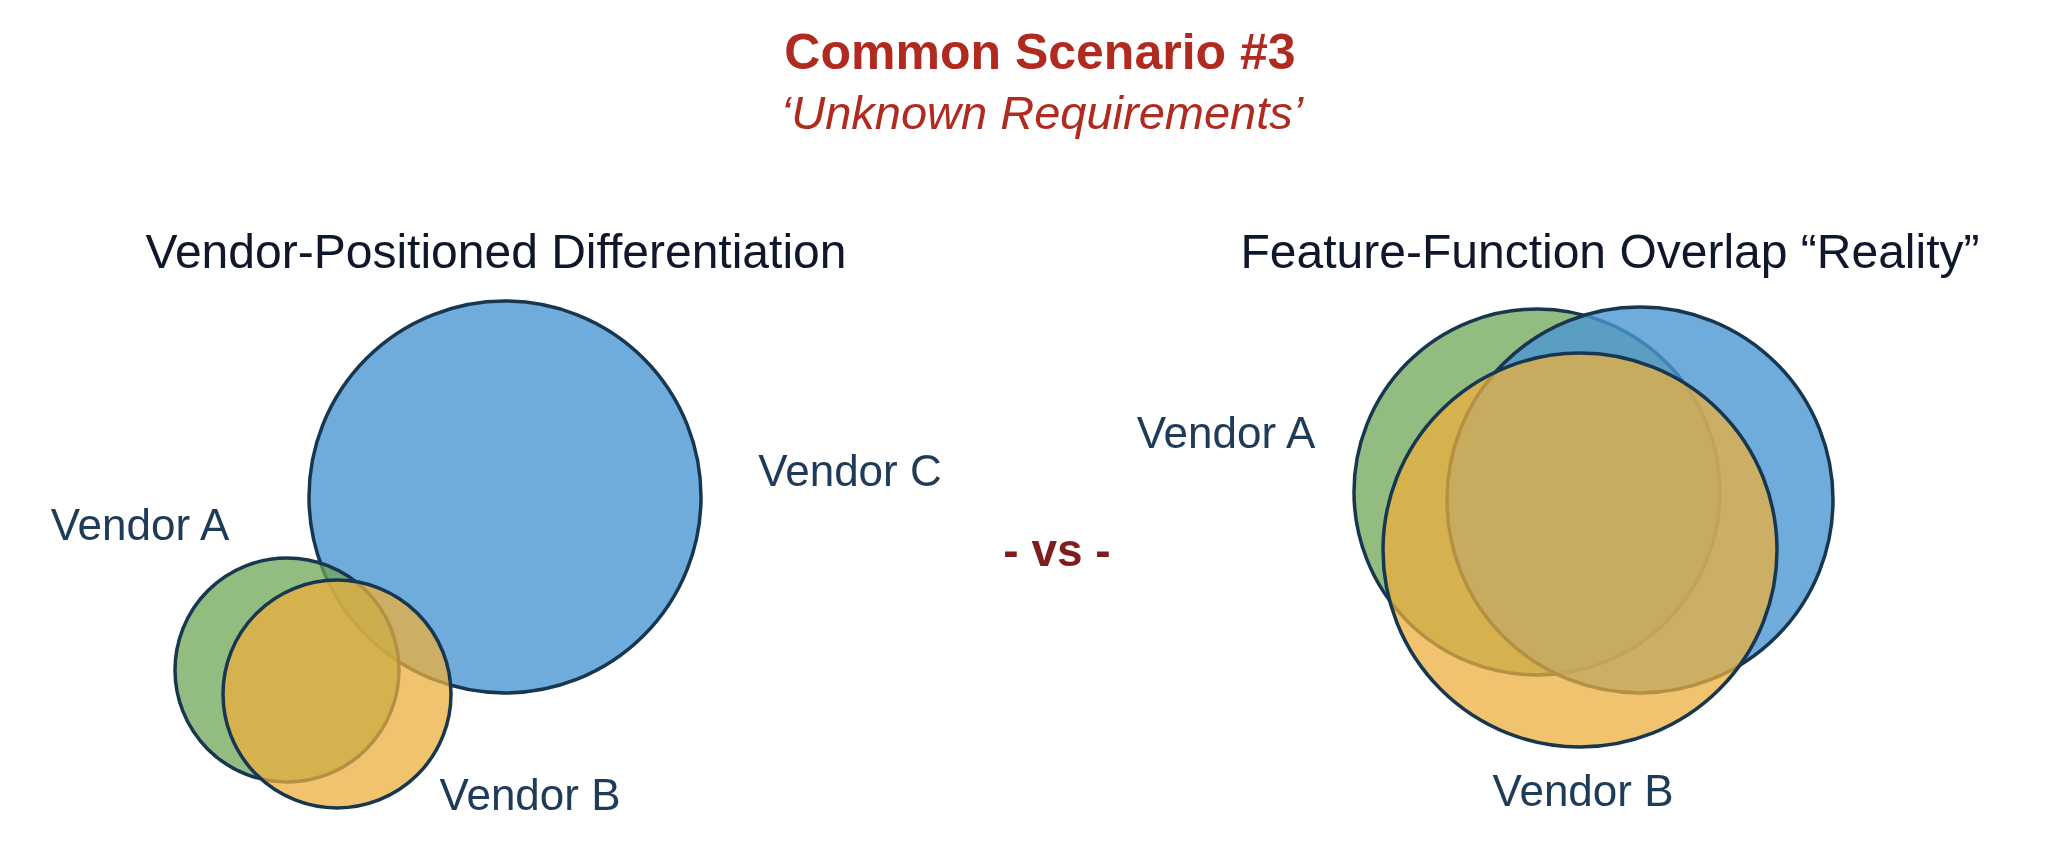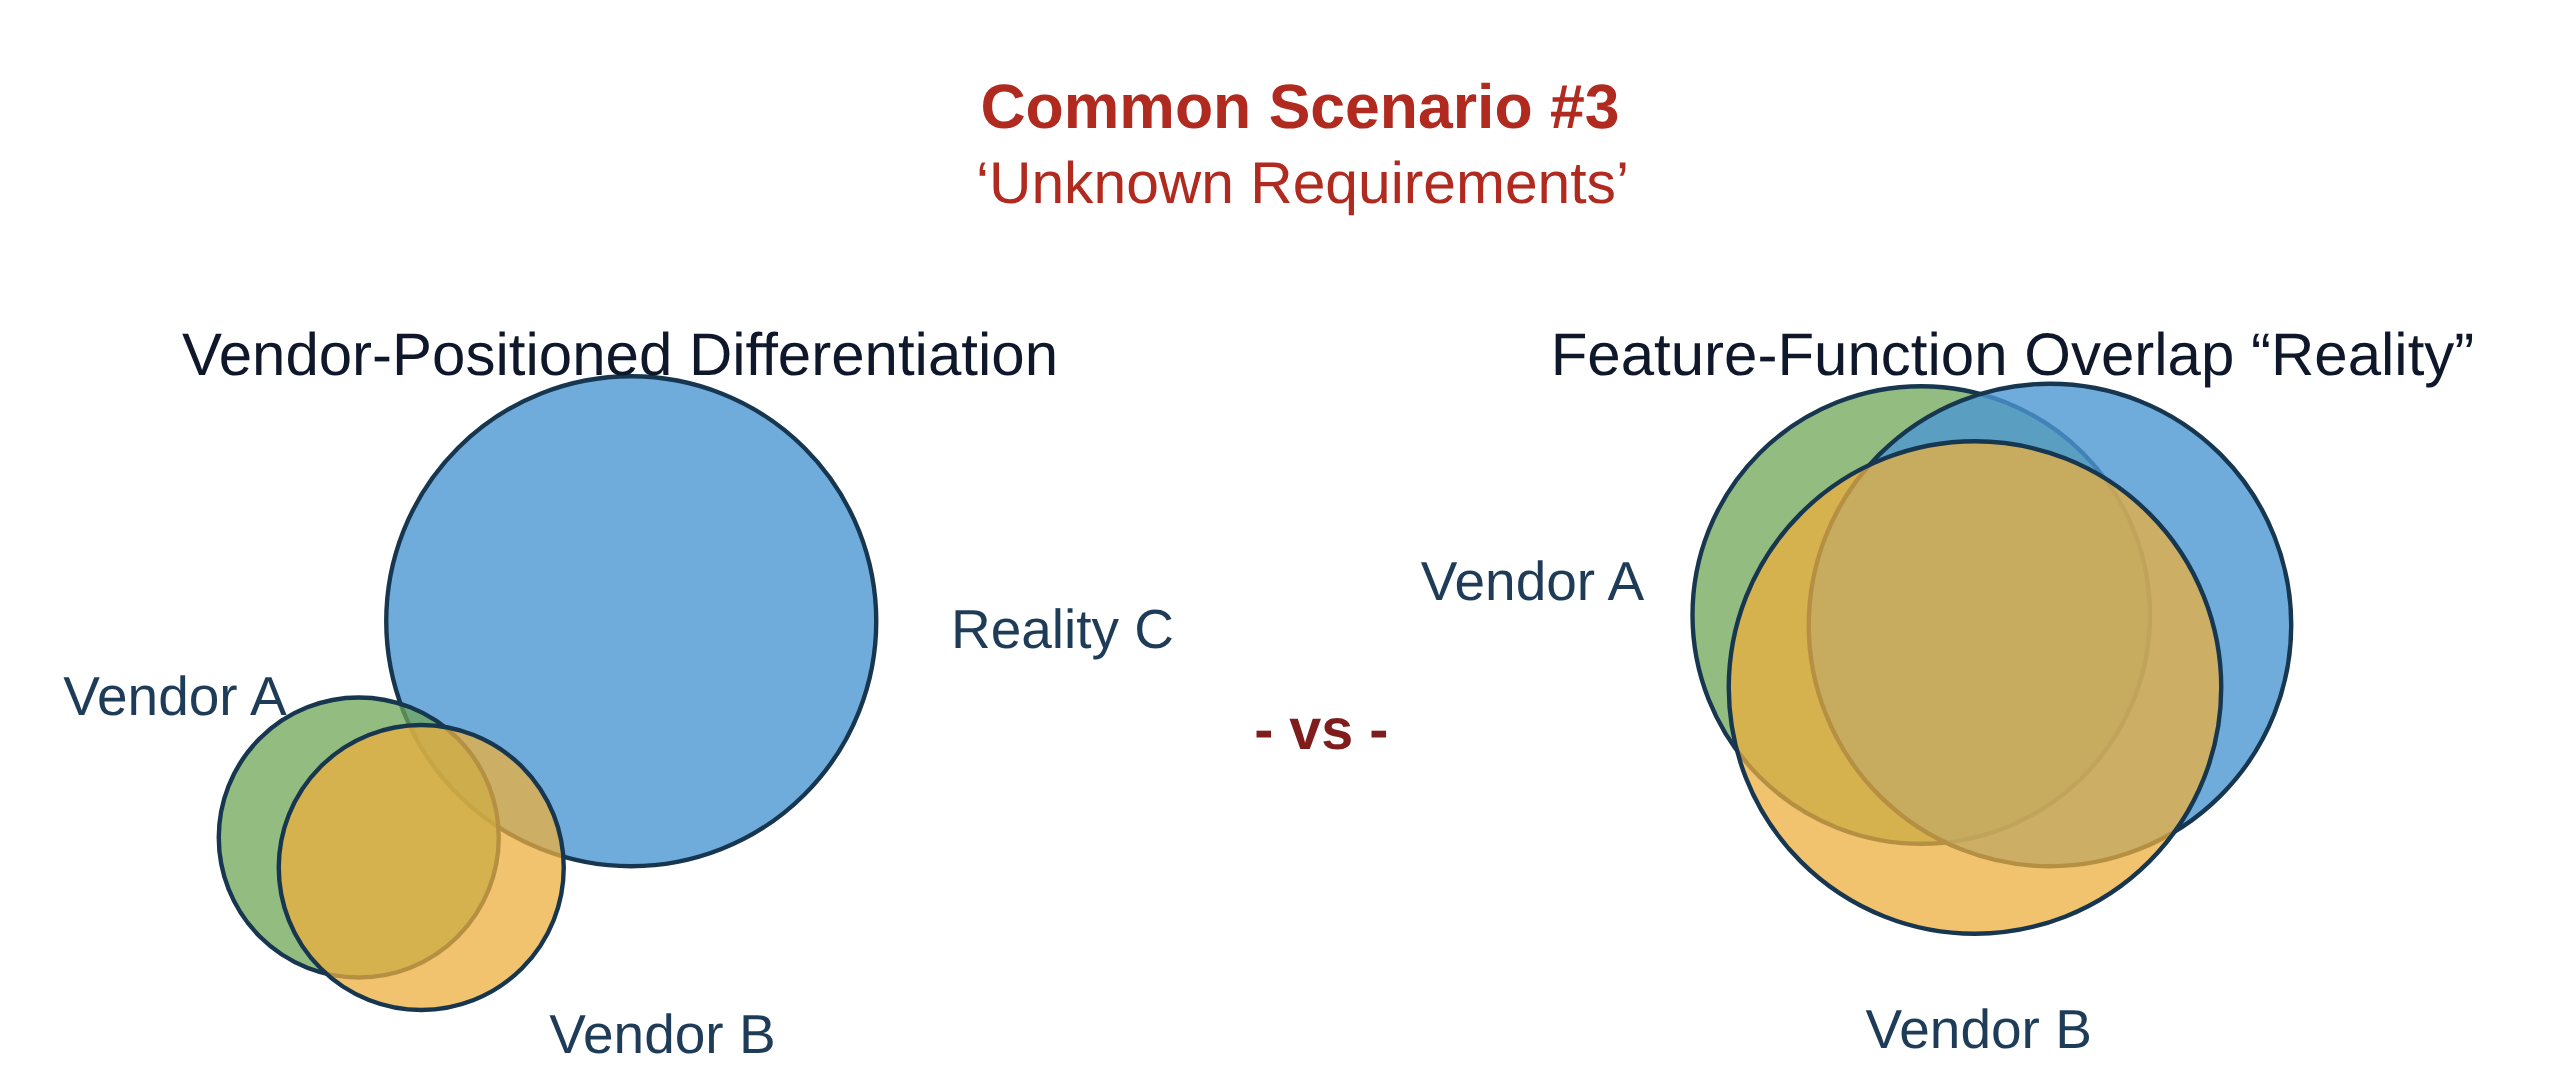--- a/index.html
+++ b/index.html
@@ -9,24 +9,23 @@
     height: 864px;
     background: #ffffff;
     overflow: hidden;
     font-family: "Liberation Sans", sans-serif;
   }
   .abs {
     position: absolute;
     transform: translateX(-50%);
     white-space: nowrap;
     line-height: 1.15;
-    margin-top: 33px;
   }
   .title-main   { font-size: 50px; font-weight: bold; color: #B12A20; }
-  .title-sub    { font-size: 47px; color: #B12A20; }
+  .title-sub    { font-size: 47px; font-style: italic; color: #B12A20; }
   .diagram-head { font-size: 48px; color: #0f172a; }
   .vendor-label { font-size: 44px; color: #1E3C58; }
   .vs-label     { font-size: 46px; font-weight: bold; color: #7f1d1d; }
   svg.venn-layer { position: absolute; left: 0; top: 0; }
   .venn-circle { stroke: #17364F; stroke-width: 3.5; }
 </style>
 </head>
 <body>
 
 <div class="page">
@@ -42,21 +41,21 @@
     <circle class="venn-circle" cx="1580" cy="550" r="197" fill-opacity="0.75" fill="#ECAF3E"></circle>
   </svg>
 
   <div class="abs title-main" style="left:1040px; top:24px;">Common Scenario #3</div>
   <div class="abs title-sub" style="left:1042px; top:86px;">‘Unknown Requirements’</div>
 
   <div class="abs diagram-head" style="left:496px; top:224px;">Vendor-Positioned Differentiation</div>
   <div class="abs diagram-head" style="left:1610px; top:224px;">Feature-Function Overlap “Reality”</div>
 
   <div class="abs vendor-label" style="left:140px; top:500px;">Vendor A</div>
-  <div class="abs vendor-label" style="left:850px; top:446px;">Reality C</div>
+  <div class="abs vendor-label" style="left:850px; top:446px;">Vendor C</div>
   <div class="abs vendor-label" style="left:530px; top:770px;">Vendor B</div>
 
   <div class="abs vs-label" style="left:1057px; top:524px;">- vs -</div>
 
   <div class="abs vendor-label" style="left:1226px; top:408px;">Vendor A</div>
   <div class="abs vendor-label" style="left:1583px; top:766px;">Vendor B</div>
 
 </div>
 
 </body></html>

